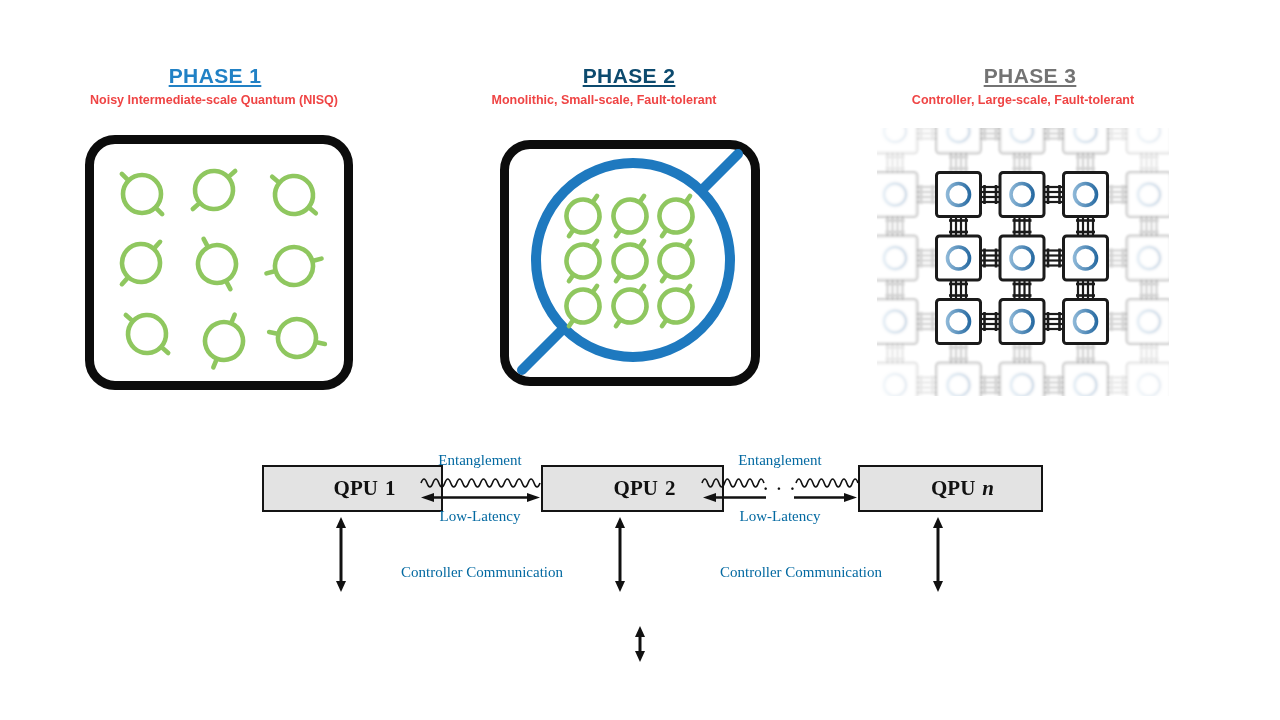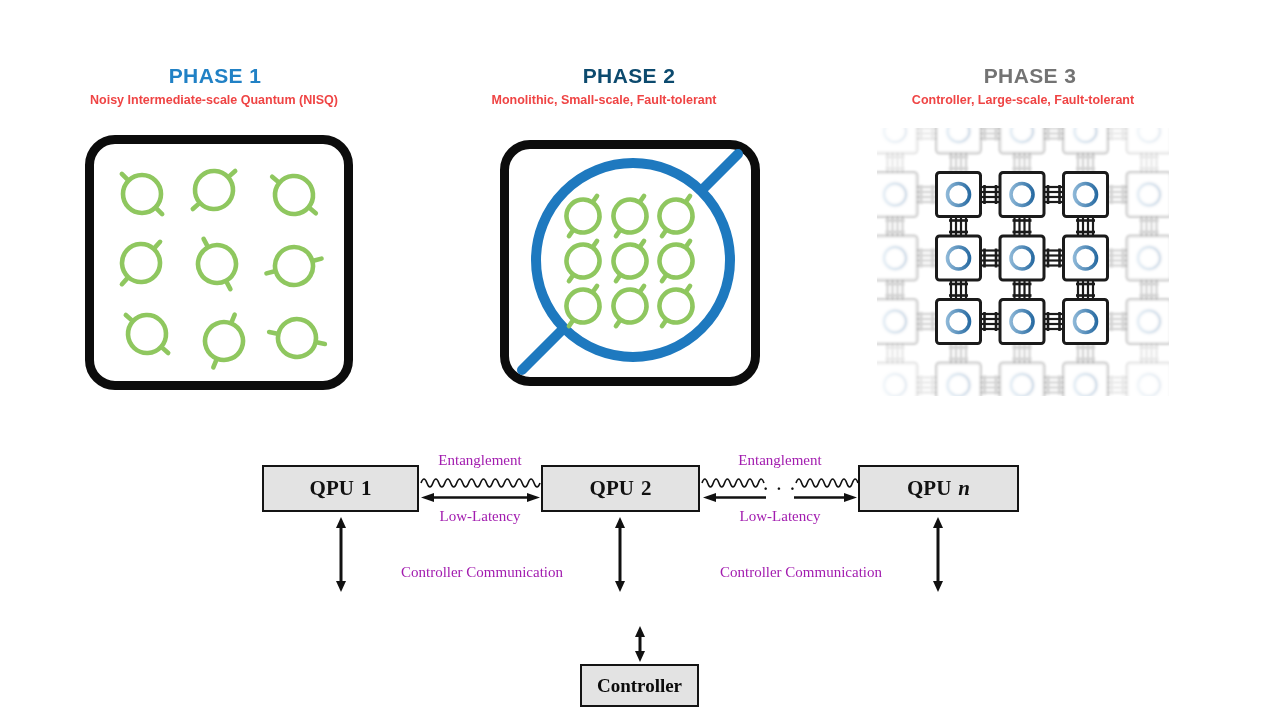--- a/index.html
+++ b/index.html
@@ -1,35 +1,35 @@
 <!DOCTYPE html>
 <html><head>
 <meta charset="utf-8">
 <style>
   html,body{margin:0;padding:0;background:#fff;}
   .canvas{position:relative;width:1280px;height:720px;background:#fff;overflow:hidden;
           font-family:"Liberation Sans",sans-serif;}
   .phase-title{position:absolute;transform:translateX(-50%);top:64px;
-               font:700 21px "Liberation Sans",sans-serif;letter-spacing:.4px;white-space:nowrap;}
+               font:700 21px "Liberation Sans",sans-serif;letter-spacing:.4px;white-space:nowrap;text-decoration:underline;}
   .phase-sub{position:absolute;transform:translateX(-50%);top:93px;
              font:700 12.5px "Liberation Sans",sans-serif;color:#ef4444;white-space:nowrap;}
   .pbox{position:absolute;border:9px solid #0c0c0c;border-radius:30px;background:#fff;}
   #p1box{left:85px;top:135px;width:250px;height:237px;}
   #p2box{left:500px;top:140px;width:242px;height:228px;}
   #p3wrap{position:absolute;left:877px;top:128px;width:292px;height:268px;}
   .pbox svg,#p3wrap svg{position:absolute;left:0;top:0;}
   .qpu{position:absolute;display:flex;align-items:center;justify-content:center;gap:7px;
        background:#E3E3E3;border:2.5px solid #141414;color:#111;
-       font:700 21px "Liberation Serif",serif;}
+       font:700 21px "Liberation Serif",serif;padding-left:24px;}
   #qpu1{left:262px;top:465px;width:153px;height:43px;}
   #qpu2{left:541px;top:465px;width:155px;height:43px;}
   #qpun{left:858px;top:465px;width:157px;height:43px;}
   .qpu .idx{font-weight:700;}
   .qpu .idx.it{font-style:italic;font-weight:600;}
-  .linklabel{position:absolute;transform:translateX(-50%);white-space:nowrap;color:#a21caf;
+  .linklabel{position:absolute;transform:translateX(-50%);white-space:nowrap;color:#0369a1;
              font:15px "Liberation Serif",serif;text-align:right;}
   .dots{position:absolute;transform:translateX(-50%);color:#111;
         font:700 16px "Liberation Serif",serif;letter-spacing:2px;}
   #netbar{position:absolute;left:259px;top:594px;width:756px;height:25px;background:#ACACAC;
           border:2px solid #111;display:flex;align-items:center;justify-content:center;
           font:700 19px "Liberation Serif",serif;color:#0b0b0b;}
   #ctrl{position:absolute;left:580px;top:664px;width:115px;height:39px;background:#E3E3E3;
         border:2.5px solid #141414;display:flex;align-items:center;justify-content:center;
         font:700 19px "Liberation Serif",serif;color:#0b0b0b;}
   #connSvg{position:absolute;left:0;top:0;pointer-events:none;}
@@ -700,23 +700,20 @@
   <div class="linklabel" style="left:480px;top:452px">Entanglement</div>
   <div class="linklabel" style="left:480px;top:508px">Low-Latency</div>
   <div class="linklabel" style="left:780px;top:452px">Entanglement</div>
   <div class="linklabel" style="left:780px;top:508px">Low-Latency</div>
   <div class="dots" style="left:780px;top:480px">· · ·</div>
 
   <div class="linklabel" style="left:482px;top:564px">Controller Communication</div>
   <div class="linklabel" style="left:801px;top:564px">Controller Communication</div>
 
 
-  <div id="ctrl">
-    <span>Controller</span>
-  </div>
 
   <svg id="connSvg" width="1280" height="720" viewBox="0 0 1280 720">
       <path d="M 421 483 q 2.975 -8 5.95 0 t 5.95 0 t 5.95 0 t 5.95 0 t 5.95 0 t 5.95 0 t 5.95 0 t 5.95 0 t 5.95 0 t 5.95 0 t 5.95 0 t 5.95 0 t 5.95 0 t 5.95 0 t 5.95 0 t 5.95 0 t 5.95 0 t 5.95 0 t 5.95 0 t 5.95 0" fill="none" stroke="#111111" stroke-width="1.6"></path>
       <line x1="433" y1="497.5" x2="528" y2="497.5" stroke="#111111" stroke-width="2.6"></line>
       <polygon points="421,497.5 434,493 434,502" fill="#111111"></polygon>
       <polygon points="540,497.5 527,493 527,502" fill="#111111"></polygon>
       <path d="M 702 483 q 2.8181818181818183 -8 5.636363636363637 0 t 5.636363636363637 0 t 5.636363636363637 0 t 5.636363636363637 0 t 5.636363636363637 0 t 5.636363636363637 0 t 5.636363636363637 0 t 5.636363636363637 0 t 5.636363636363637 0 t 5.636363636363637 0 t 5.636363636363637 0" fill="none" stroke="#111111" stroke-width="1.6"></path>
       <path d="M 796 483 q 2.8181818181818183 -8 5.636363636363637 0 t 5.636363636363637 0 t 5.636363636363637 0 t 5.636363636363637 0 t 5.636363636363637 0 t 5.636363636363637 0 t 5.636363636363637 0 t 5.636363636363637 0 t 5.636363636363637 0 t 5.636363636363637 0 t 5.636363636363637 0" fill="none" stroke="#111111" stroke-width="1.6"></path>
       <line x1="766" y1="497.5" x2="715" y2="497.5" stroke="#111111" stroke-width="2.6"></line>
       <polygon points="703,497.5 716,493 716,502" fill="#111111"></polygon>

